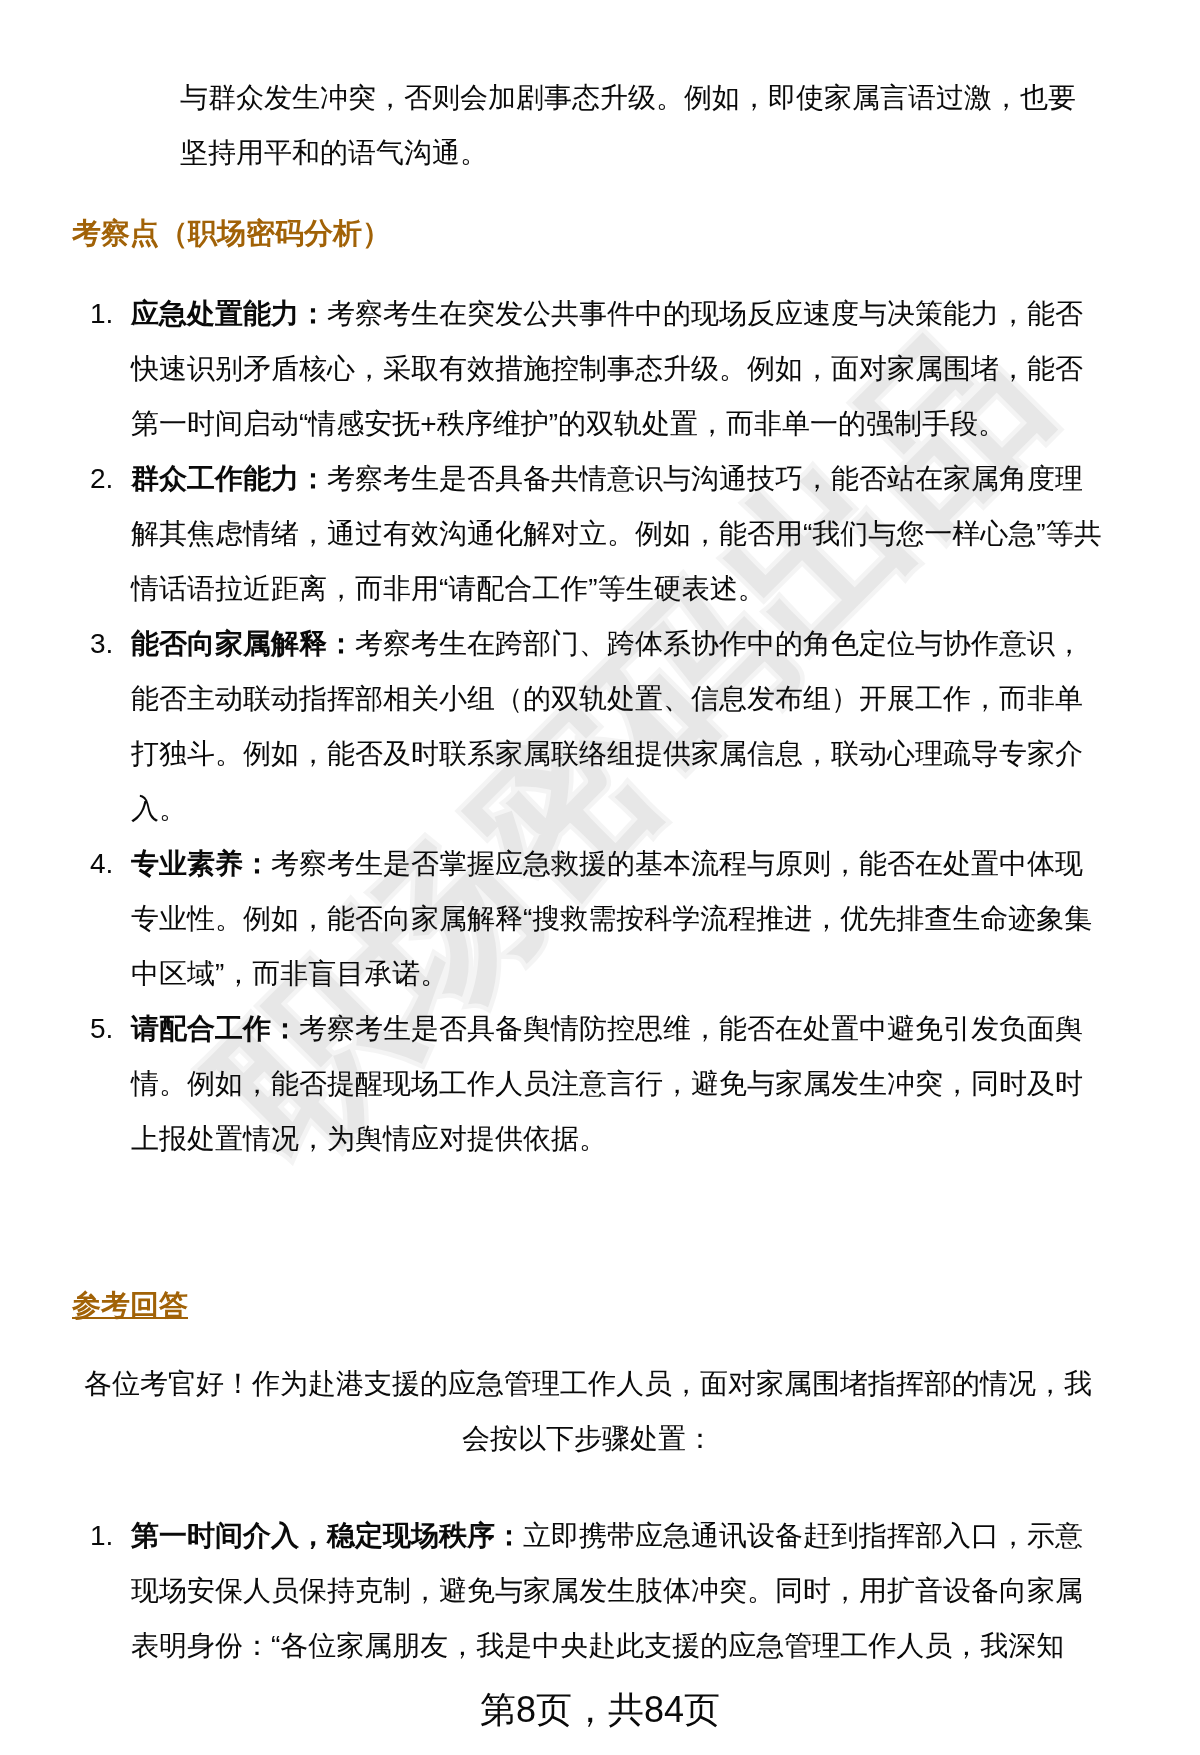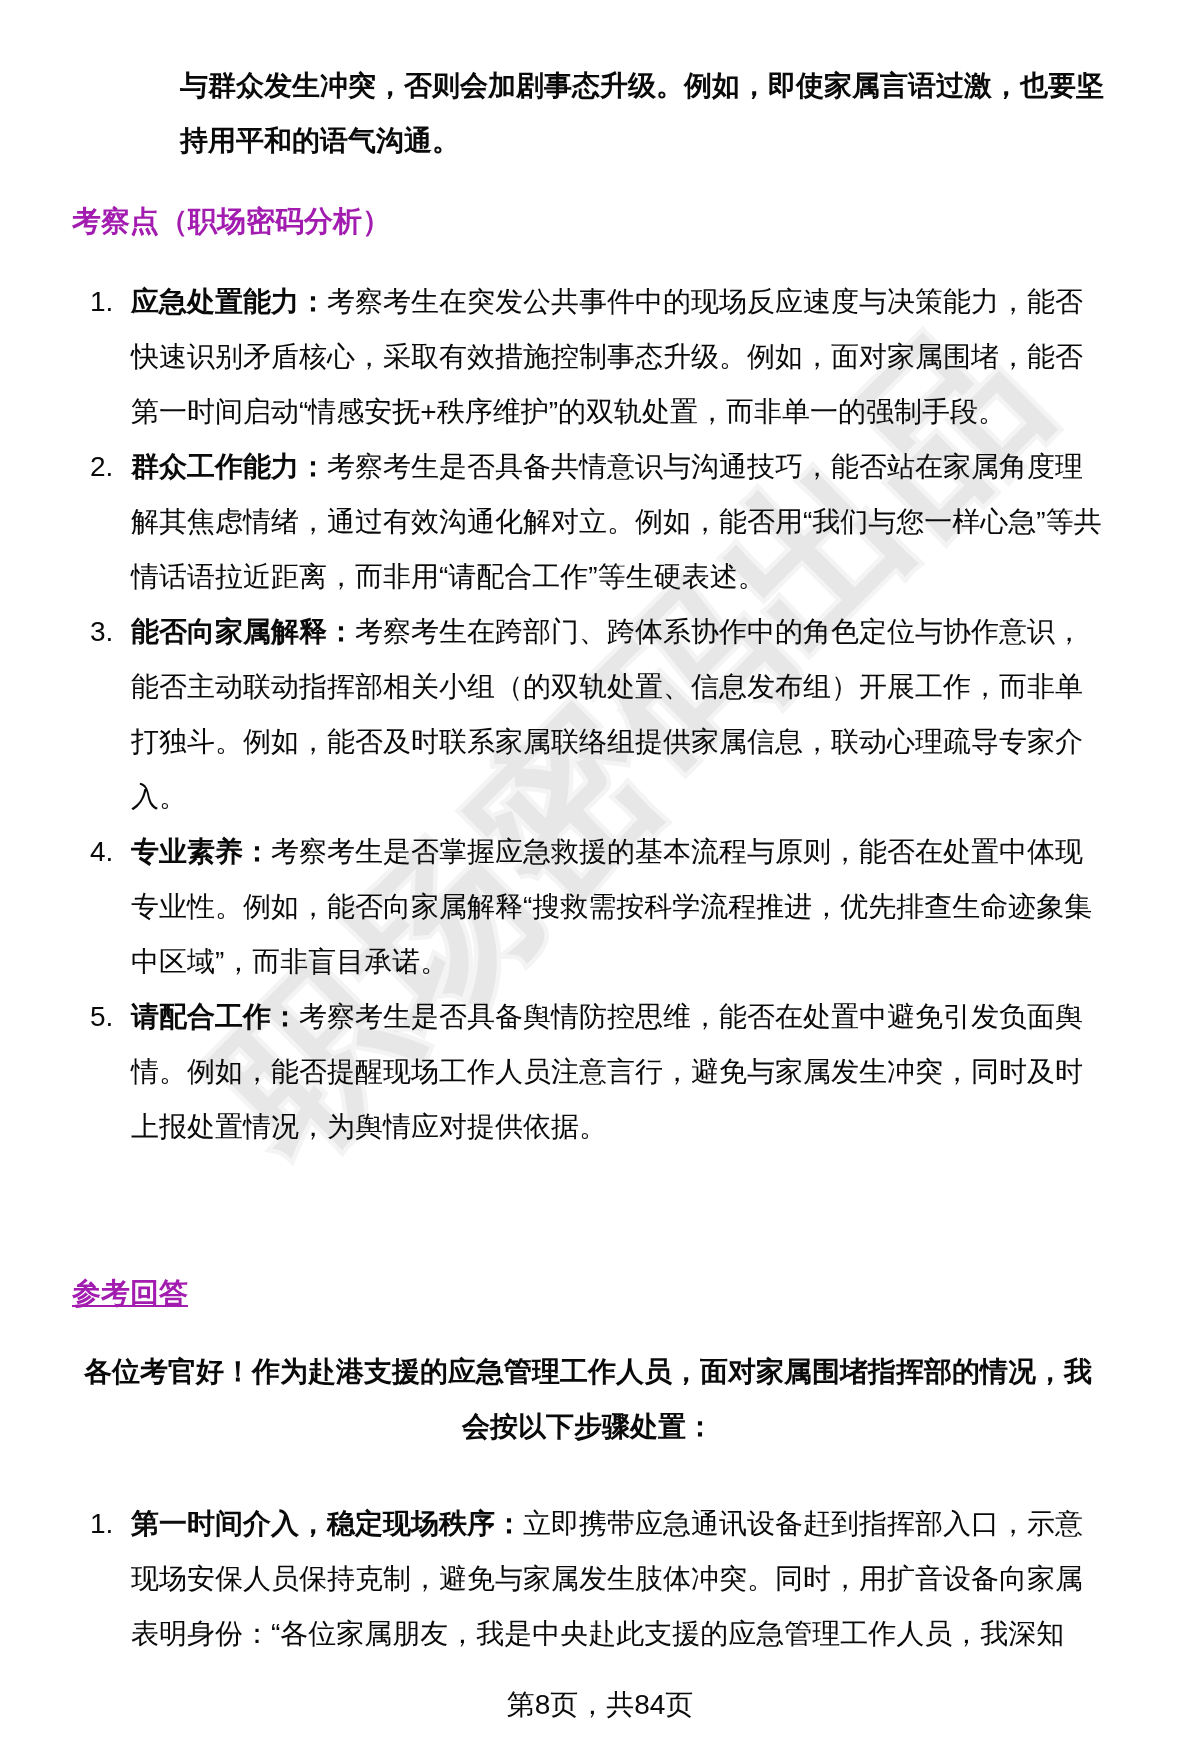--- a/index.html
+++ b/index.html
@@ -30,44 +30,44 @@
     z-index: 0;
     user-select: none;
   }
   .content {
     position: relative;
     z-index: 1;
     padding: 58px 96px 0 72px;
     font-size: 28px;
     line-height: 55px;
   }
-  p { margin: 0; font-weight: bold; }
+  p { margin: 12px; }
   .continuation { margin-left: 108px; }
   .heading {
     margin: 26px 0 0 0;
     font-size: 29px;
     font-weight: 700;
-    color: #a21caf;
+    color: #a16207;
     line-height: 55px;
   }
   .heading.answer { margin-top: 112px; text-decoration: underline; }
   ol.num-list { list-style: none; margin: 25px 0 0 0; padding: 0 0 0 59px; }
   ol.num-list.answer-list { margin-top: 42px; }
   ol.num-list li { position: relative; }
   ol.num-list .num { position: absolute; left: -41px; top: 0; }
   .term { font-weight: 700; }
   .intro { margin-top: 23px; text-align: center; }
   .footer {
     position: absolute;
     z-index: 1;
     left: 0;
     right: 0;
     top: 1686px;
     text-align: center;
-    font-size: 28px;
+    font-size: 36px;
     color: #0a0a0a;
   }
 </style>
 </head>
 <body>
 
 <div class="page">
 
   <div class="watermark">职场密码出品</div>
 

